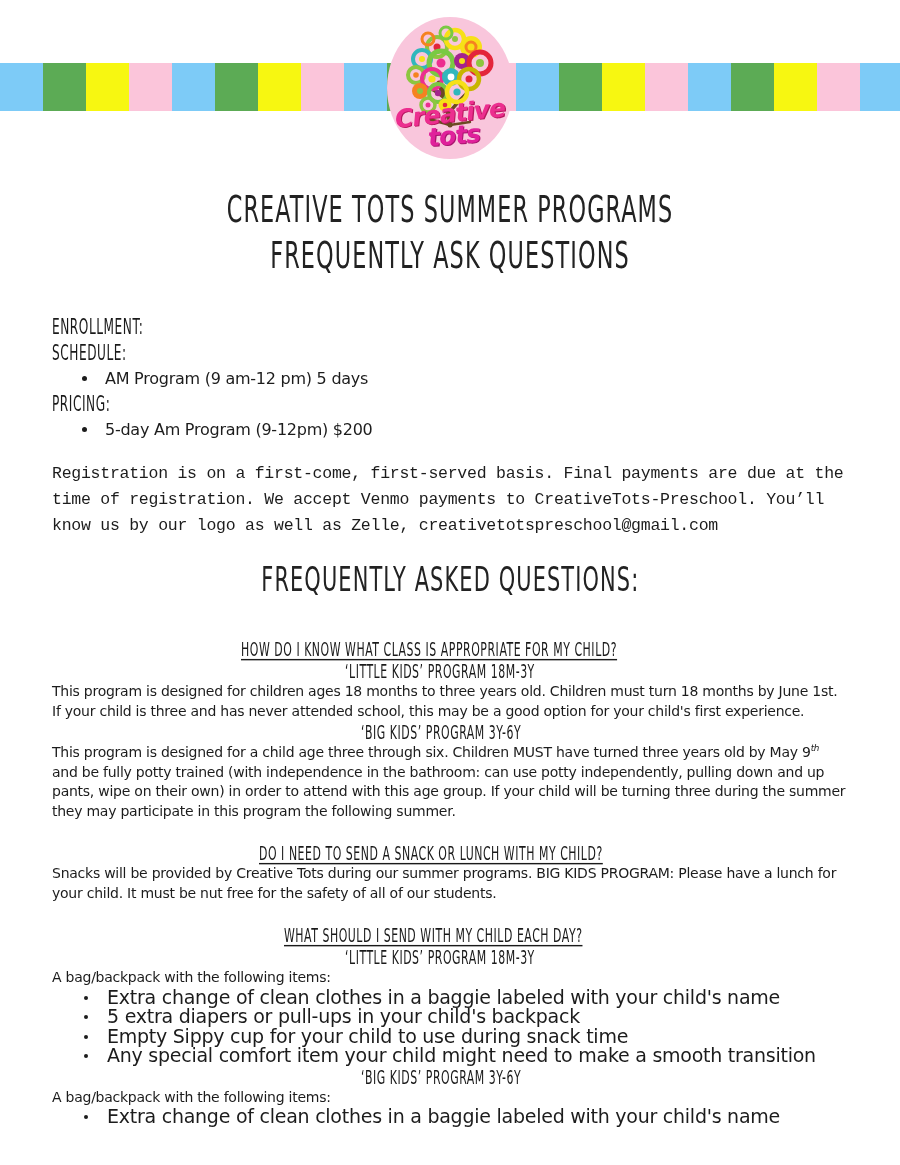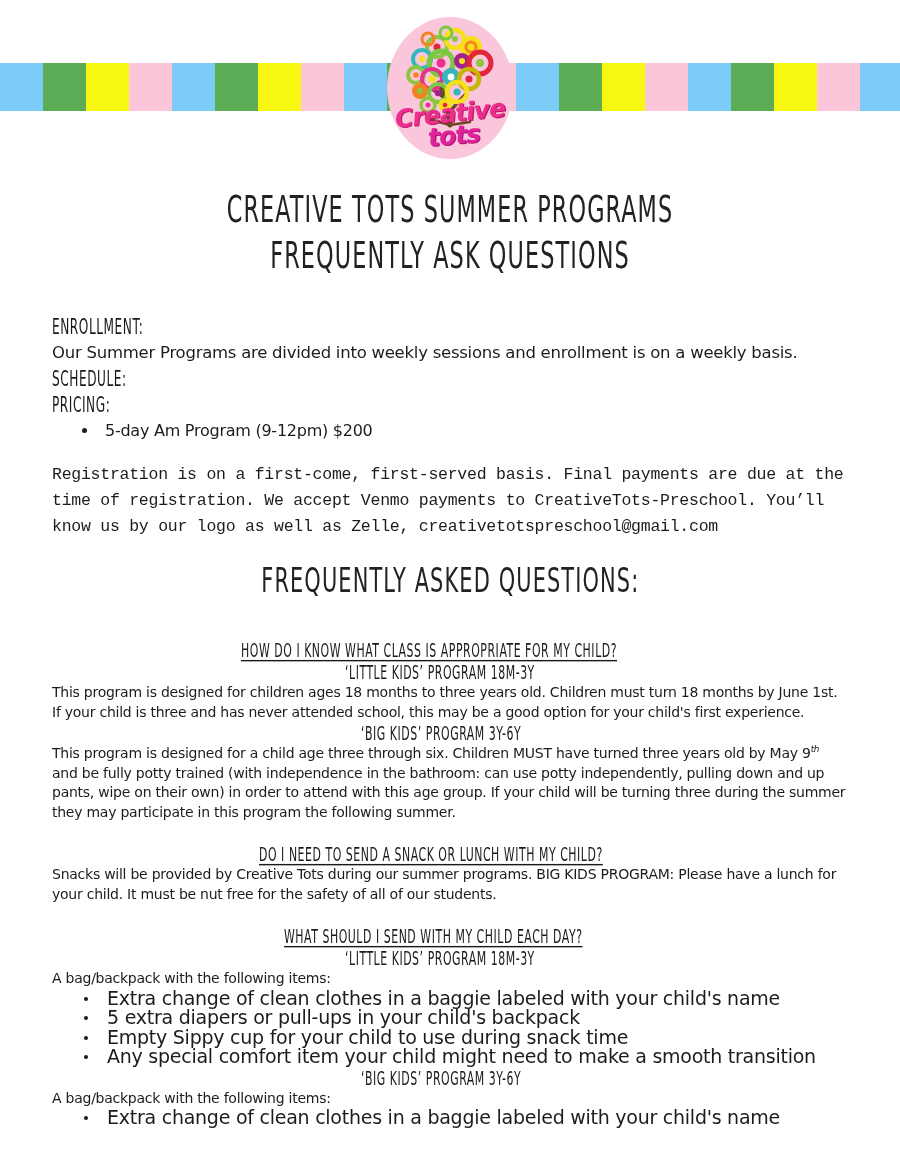--- a/index.html
+++ b/index.html
@@ -297,23 +297,25 @@
 <div id="doc">
 
   <div class="title-block">
     <h1 class="doc-title">CREATIVE TOTS SUMMER PROGRAMS</h1>
     <h1 class="doc-title">FREQUENTLY ASK QUESTIONS</h1>
   </div>
 
   <div class="content">
 
     <p class="hcap-line"><span class="hcap">ENROLLMENT:</span></p>
-    <p class="body-text lg">Our Summer Programs are divided into weekly sessions and enrollment is on a weekly basis.</p>
 
     <p class="hcap-line"><span class="hcap">SCHEDULE:</span></p>
+    <ul class="bullets">
+      <li>AM Program (9 am-12 pm) 5 days</li>
+    </ul>
 
     <p class="hcap-line"><span class="hcap">PRICING:</span></p>
     <ul class="bullets">
       <li>5-day Am Program (9-12pm) $200</li>
     </ul>
 
     <p class="body-text lg para-gap">Registration is on a first-come, first-served basis.  Final payments are due at the time of registration.  We accept Venmo payments to CreativeTots-Preschool. You’ll know us by our logo as well as Zelle, creativetotspreschool@gmail.com</p>
 
     <div class="section-center">
       <span class="faq-heading">FREQUENTLY ASKED QUESTIONS:</span>

